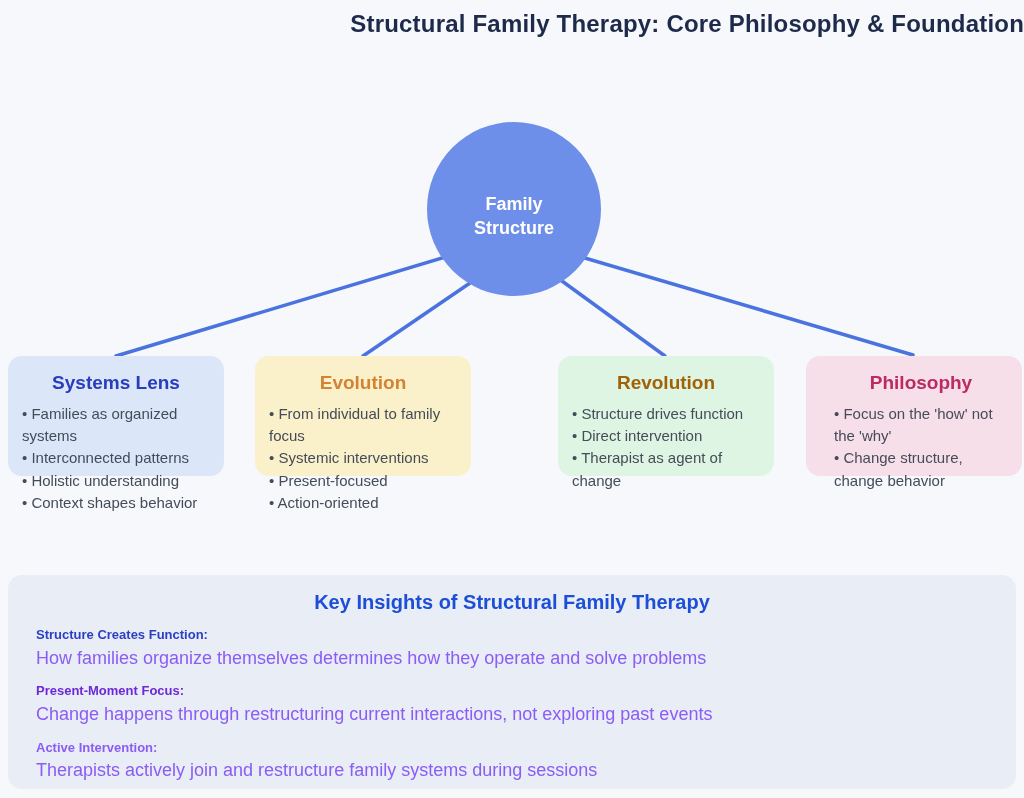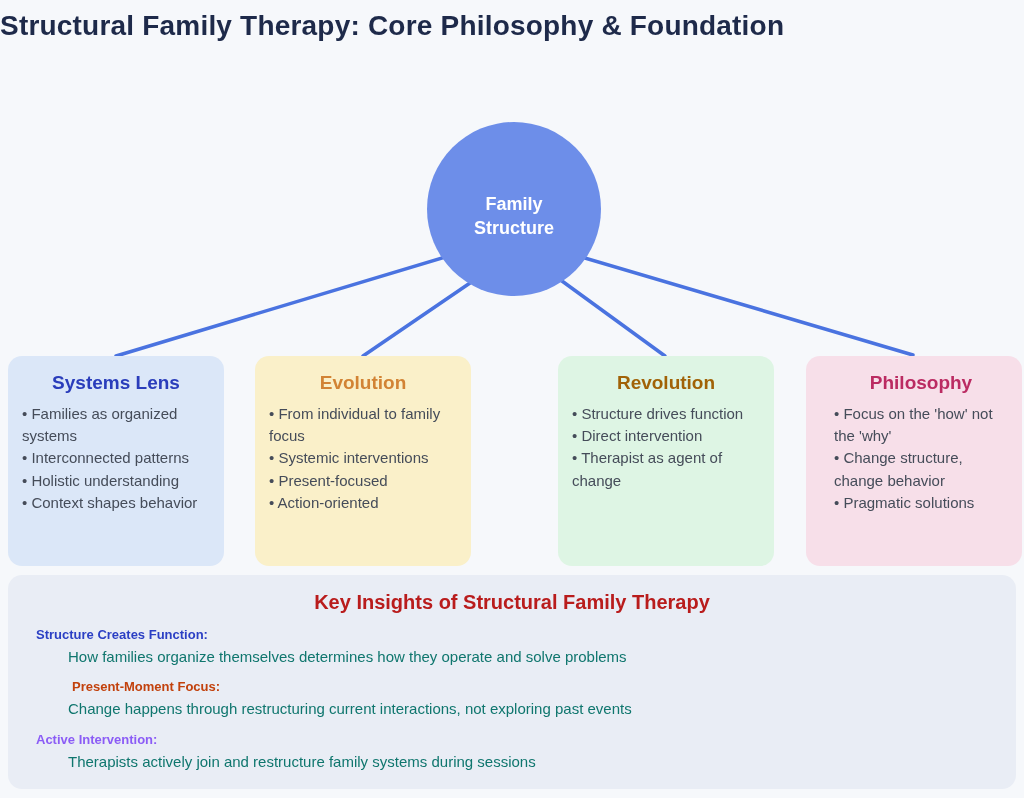--- a/index.html
+++ b/index.html
@@ -12,22 +12,22 @@
     position: relative;
     width: 1024px;
     height: 798px;
     background: #f6f8fb;
     overflow: hidden;
   }
   .main-title {
     position: absolute;
     top: 10px; left: 0;
     width: 100%;
-    text-align: left;
-    font-size: 28px;
+    text-align: right;
+    font-size: 24px;
     font-weight: bold;
     color: #1e2a4a;
     letter-spacing: 0.2px;
   }
   .connectors {
     position: absolute;
     inset: 0;
     z-index: 1;
     pointer-events: none;
   }
@@ -48,21 +48,21 @@
     color: #ffffff;
     font-size: 18px;
     font-weight: bold;
     line-height: 1.3;
     margin-top: 15px;
   }
   .concept-box {
     position: absolute;
     top: 356px;
     width: 216px;
-    height: 210px;
+    height: 120px;
     border-radius: 14px;
     z-index: 2;
     padding: 16px 14px 0 14px;
   }
   .box-1 { left: 8px;   background: #dbe7f8; }
   .box-2 { left: 255px; background: #faf0c9; }
   .box-3 { left: 558px; background: #def5e4; }
   .box-4 { left: 806px; background: #f7dfe9; padding-left: 28px; }
   .box-title {
     text-align: center;
@@ -78,35 +78,34 @@
     width: 1008px; height: 214px;
     background: #e9edf5;
     border-radius: 14px;
     padding: 16px 28px 0 28px;
     z-index: 2;
   }
   .insights-heading {
     text-align: center;
     font-size: 20px;
     font-weight: bold;
-    color: #b91c1c;
+    color: #1d4ed8;
   }
   .insight-item { margin-top: 13px; }
   .insight-item:first-of-type { margin-top: 15px; }
   .insight-label {
     font-size: 13px;
     font-weight: bold;
     line-height: 1.3;
     margin-bottom: 3px;
   }
   .insight-text {
-    font-size: 15px;
-    color: #0f766e;
+    font-size: 18px;
+    color: #8b5cf6;
     line-height: 1.3;
-    margin-left: 32px;
   }
 </style>
 </head>
 <body>
 
 <div class="canvas">
 
   <div class="main-title">Structural Family Therapy: Core Philosophy &amp; Foundation</div>
 
   <svg class="connectors" viewBox="0 0 1024 798" width="1024" height="798">
@@ -147,34 +146,33 @@
       <div class="bullet">• Direct intervention</div>
       <div class="bullet">• Therapist as agent of change</div>
     </div>
   </div>
 
   <div class="concept-box box-4" style="background-color: rgb(247, 223, 233);">
     <div class="box-title" style="color: rgb(187, 43, 98);">Philosophy</div>
     <div class="box-bullets">
       <div class="bullet">• Focus on the 'how' not the 'why'</div>
       <div class="bullet">• Change structure, change behavior</div>
-      <div class="bullet">• Pragmatic solutions</div>
     </div>
   </div>
 
   <div class="insights-panel" style="background-color: rgb(233, 237, 245);">
     <div class="insights-heading">Key Insights of Structural Family Therapy</div>
 
     <div class="insight-item">
       <div class="insight-label" style="color: rgb(43, 63, 196);">Structure Creates Function:</div>
       <div class="insight-text">How families organize themselves determines how they operate and solve problems</div>
     </div>
 
     <div class="insight-item">
-      <div class="insight-label" style="color: #c2410c; margin-left: 36px;">Present-Moment Focus:</div>
+      <div class="insight-label" style="color: #6d28d9;">Present-Moment Focus:</div>
       <div class="insight-text">Change happens through restructuring current interactions, not exploring past events</div>
     </div>
 
     <div class="insight-item">
       <div class="insight-label" style="color: #8b5cf6;">Active Intervention:</div>
       <div class="insight-text">Therapists actively join and restructure family systems during sessions</div>
     </div>
   </div>
 
 </div>

